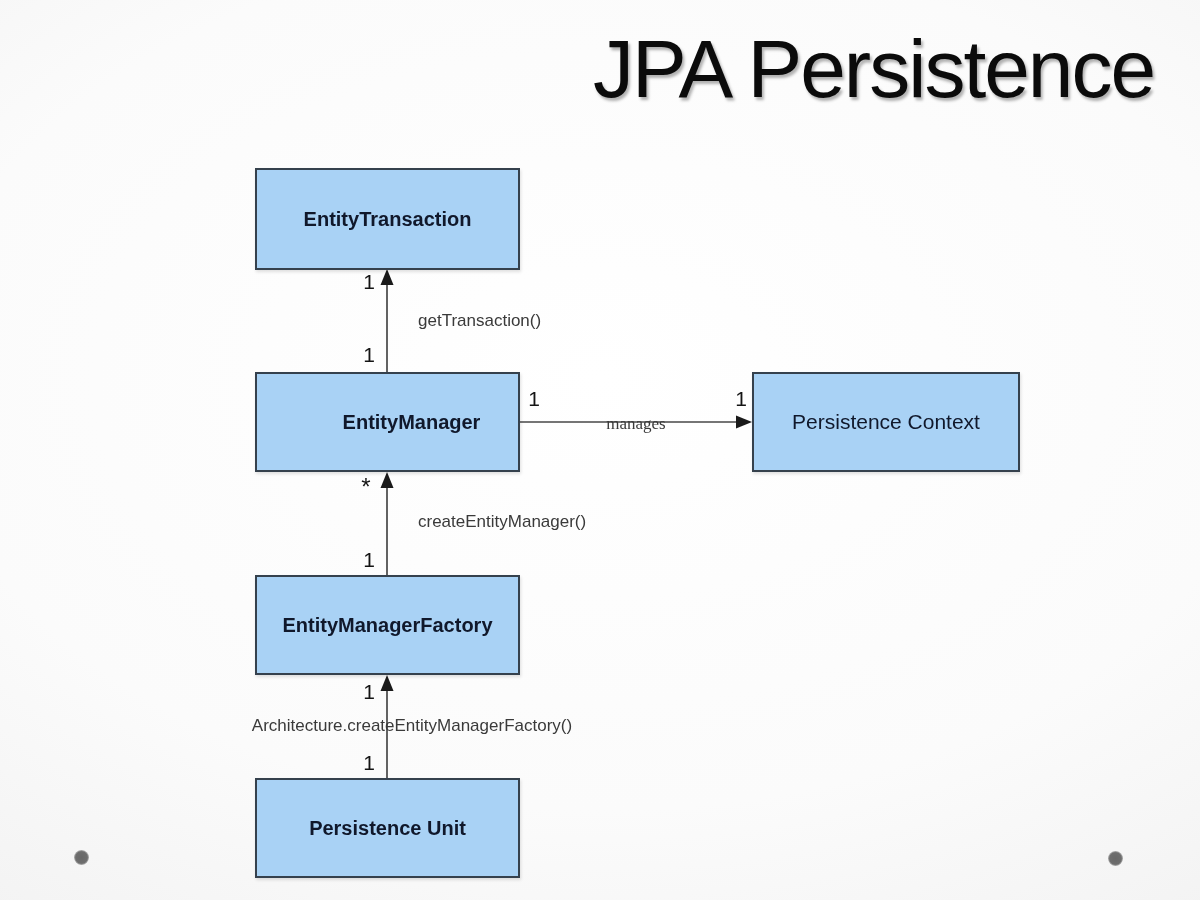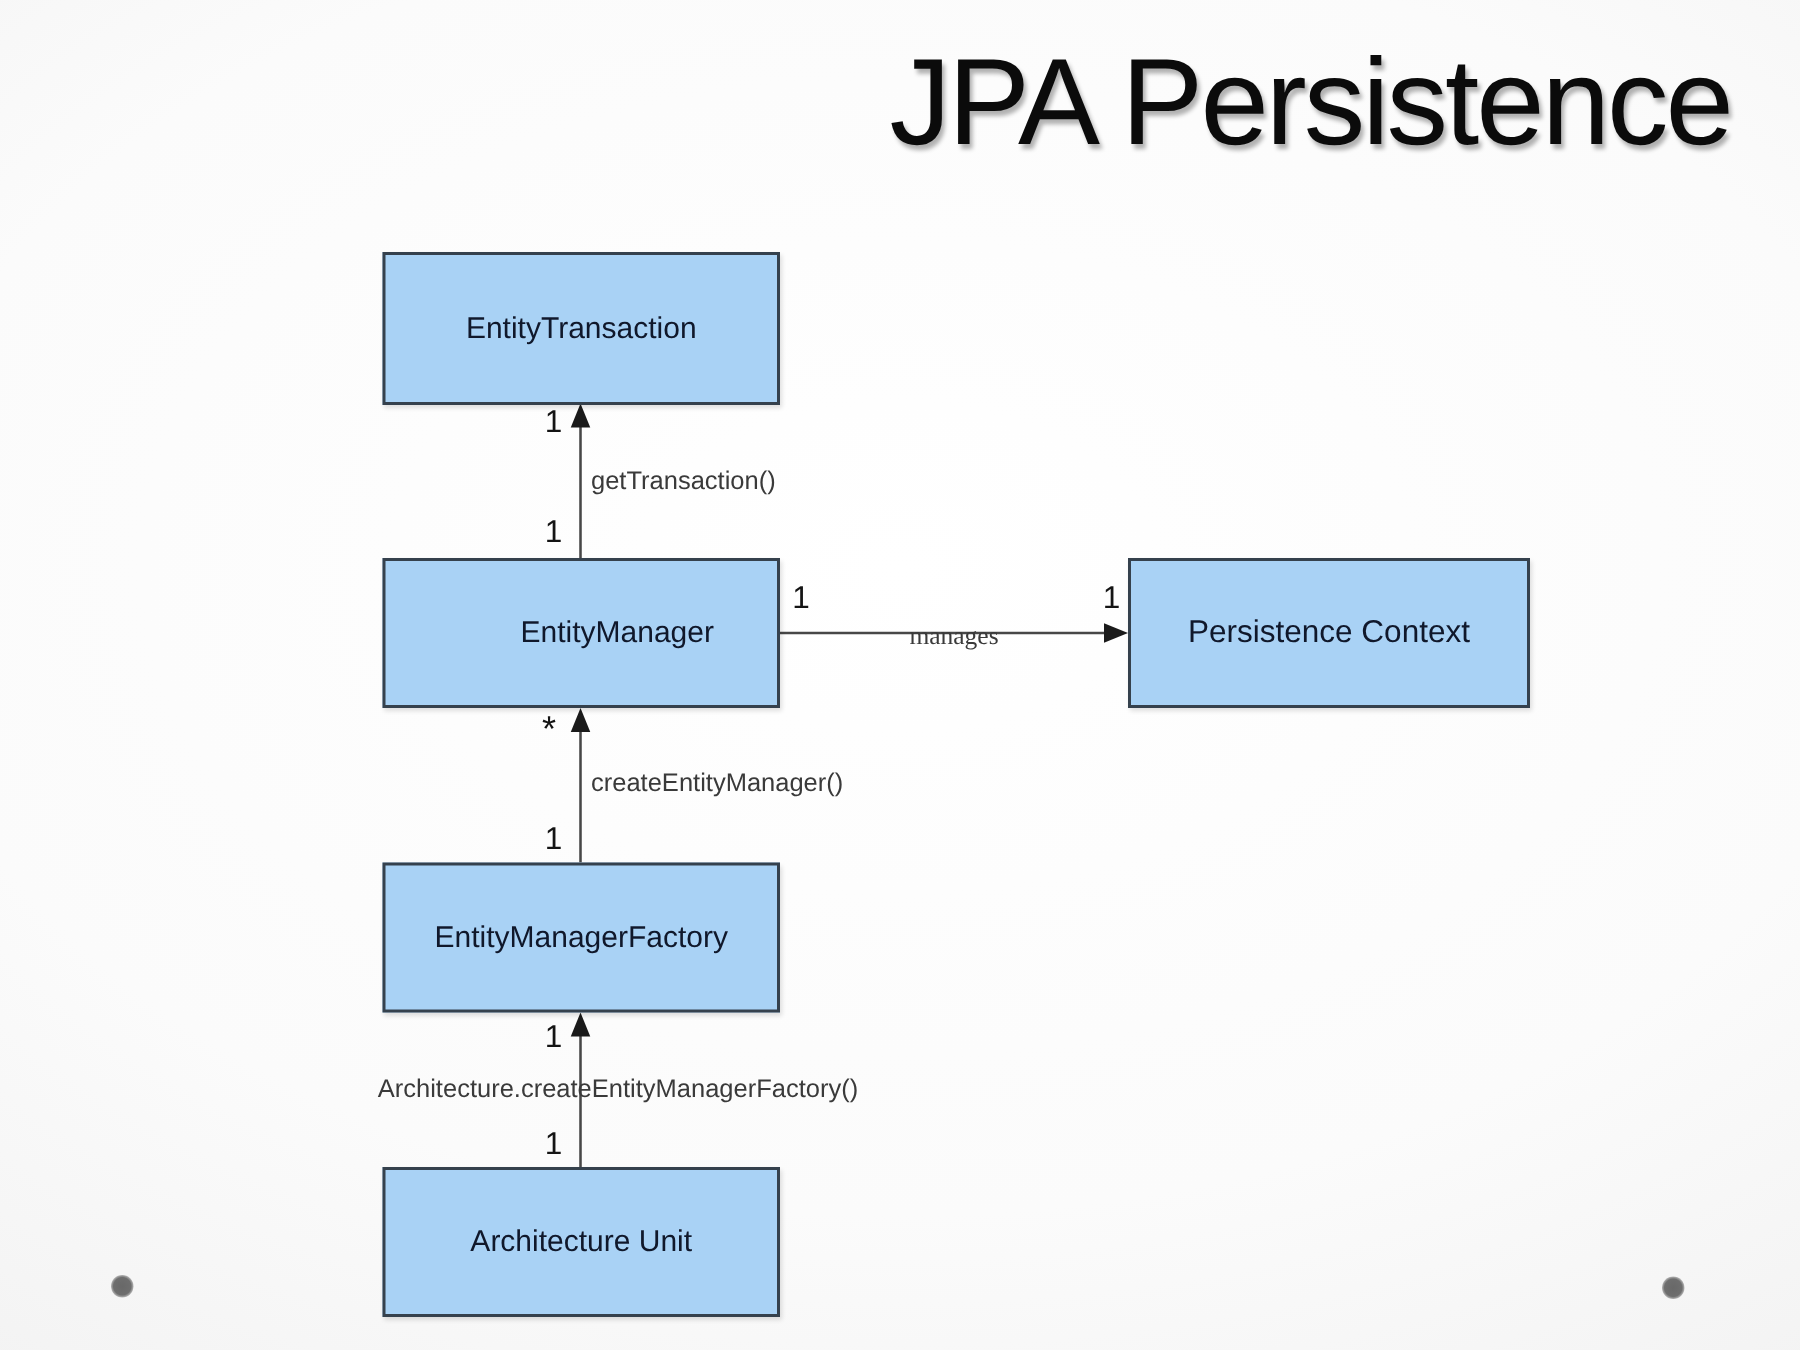--- a/index.html
+++ b/index.html
@@ -30,40 +30,40 @@
   .box {
     position: absolute;
     background: #a9d2f5;
     border: 2px solid #35414d;
     display: flex;
     align-items: center;
     justify-content: center;
     text-align: center;
     color: #10182b;
     font-size: 20px;
-    font-weight: 400;
+    font-weight: 700;
     box-shadow: 1px 2px 3px rgba(0,0,0,0.12);
   }
   .box.regular { font-weight: 400; font-size: 21px; }
   #box-entity-transaction   { left: 255px; top: 168px; width: 265px; height: 102px; }
   #box-entity-manager       { left: 255px; top: 372px; width: 265px; height: 100px; padding-left: 48px; }
   #box-persistence-context  { left: 752px; top: 372px; width: 268px; height: 100px; }
   #box-entity-manager-factory { left: 255px; top: 575px; width: 265px; height: 100px; }
   #box-persistence-unit     { left: 255px; top: 778px; width: 265px; height: 100px; }
 
   .edges-svg { position: absolute; left: 0; top: 0; width: 1200px; height: 900px; }
 
   .edge-label {
     position: absolute;
     font-size: 17px;
     color: #3a3a3a;
     white-space: nowrap;
   }
   .edge-label.centered { transform: translate(-50%, -50%); }
-  .edge-label.left-anchored { transform: translate(0, -50%); }
+  .edge-label.left-anchored { transform: translate(0, -50%); margin-left: 24px; }
   .mult {
     position: absolute;
     transform: translate(-50%, -50%);
     font-size: 21px;
     color: #141414;
     white-space: nowrap;
   }
   #m-e1-target { left: 369px; top: 282px; }
   #l-e1        { left: 394px; top: 321px; }
   #m-e1-source { left: 369px; top: 355px; }
@@ -130,21 +130,21 @@
 
   <div class="box regular" id="box-persistence-context">
     <span>Persistence Context</span>
   </div>
 
   <div class="box" id="box-entity-manager-factory">
     <span>EntityManagerFactory</span>
   </div>
 
   <div class="box" id="box-persistence-unit">
-    <span>Architecture Unit</span>
+    <span>Persistence Unit</span>
   </div>
 
   <span class="mult" id="m-e1-target">1</span>
   <span class="edge-label left-anchored" id="l-e1">getTransaction()</span>
   <span class="mult" id="m-e1-source">1</span>
 
   <span class="mult" id="m-e2-source">1</span>
   <span class="edge-label centered" id="l-e2">manages</span>
   <span class="mult" id="m-e2-target">1</span>
 

